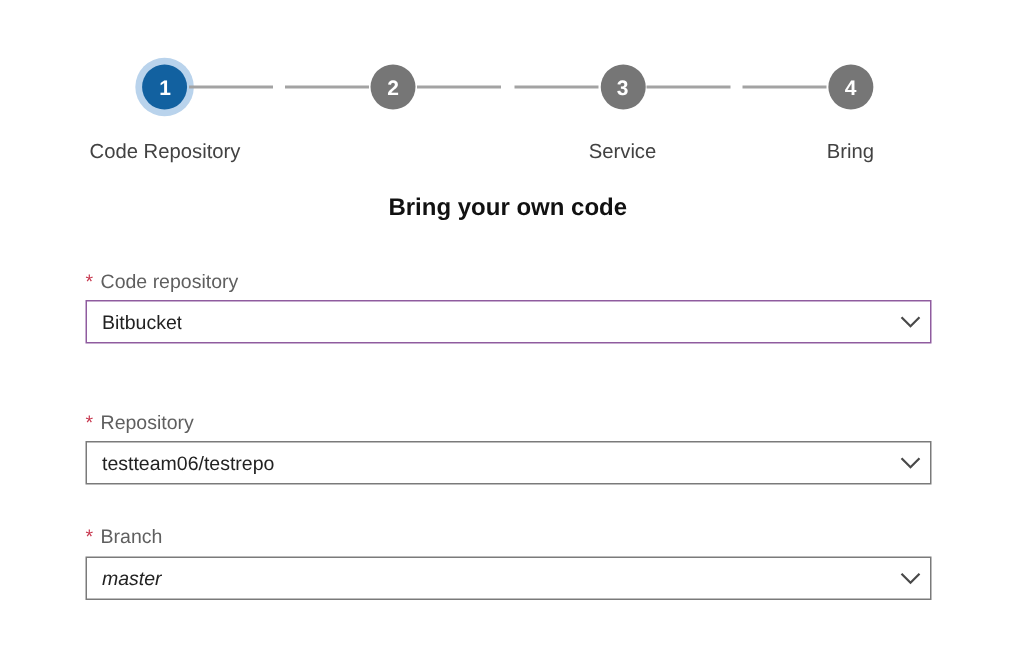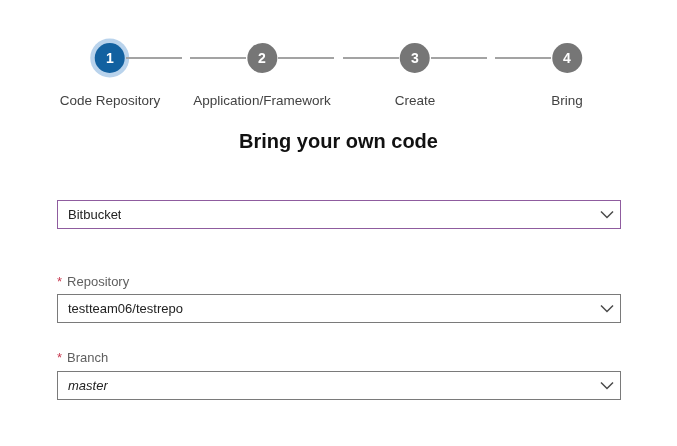--- a/index.html
+++ b/index.html
@@ -69,21 +69,21 @@
   .seg-3a { left: 431px; width: 56px; }
   .seg-3b { left: 495px; width: 56px; }
 
   
   .page-heading {
     position: absolute;
     top: 130px;
     left: 0;
     width: 100%;
     text-align: center;
-    font-size: 20px;
+    font-size: 16px;
     font-weight: 700;
     color: #111111;
   }
 
   
   .field-label {
     position: absolute;
     left: 57px;
     font-size: 13px;
     color: #5f5f5f;
@@ -142,33 +142,35 @@
   <div class="connector seg-2b"></div>
   <div class="connector seg-3a"></div>
   <div class="connector seg-3b"></div>
 
   <div class="step step-1 active">
     <div class="step-circle">1</div>
     <div class="step-label">Code Repository</div>
   </div>
   <div class="step step-2">
     <div class="step-circle">2</div>
-    <div class="step-label">Application/Framework</div>
   </div>
   <div class="step step-3">
     <div class="step-circle">3</div>
-    <div class="step-label">Create</div>
+    <div class="step-label">Service</div>
   </div>
   <div class="step step-4">
     <div class="step-circle">4</div>
     <div class="step-label">Bring</div>
   </div>
 
   <div class="page-heading">Bring your own code</div>
 
+  <div class="field-label label-1">
+    <span class="req">*</span><span>Code repository</span>
+  </div>
   <div class="combobox combo-1 focused">
     <span class="combo-value">Bitbucket</span>
     <span class="chevron">
       <svg width="14" height="9" viewBox="0 0 14 9">
           <path d="M1 1.5 L7 7.5 L13 1.5" fill="none" stroke="#4a4a4a" stroke-width="1.5"></path>
         </svg>
     </span>
   </div>
 
   <div class="field-label label-2">

